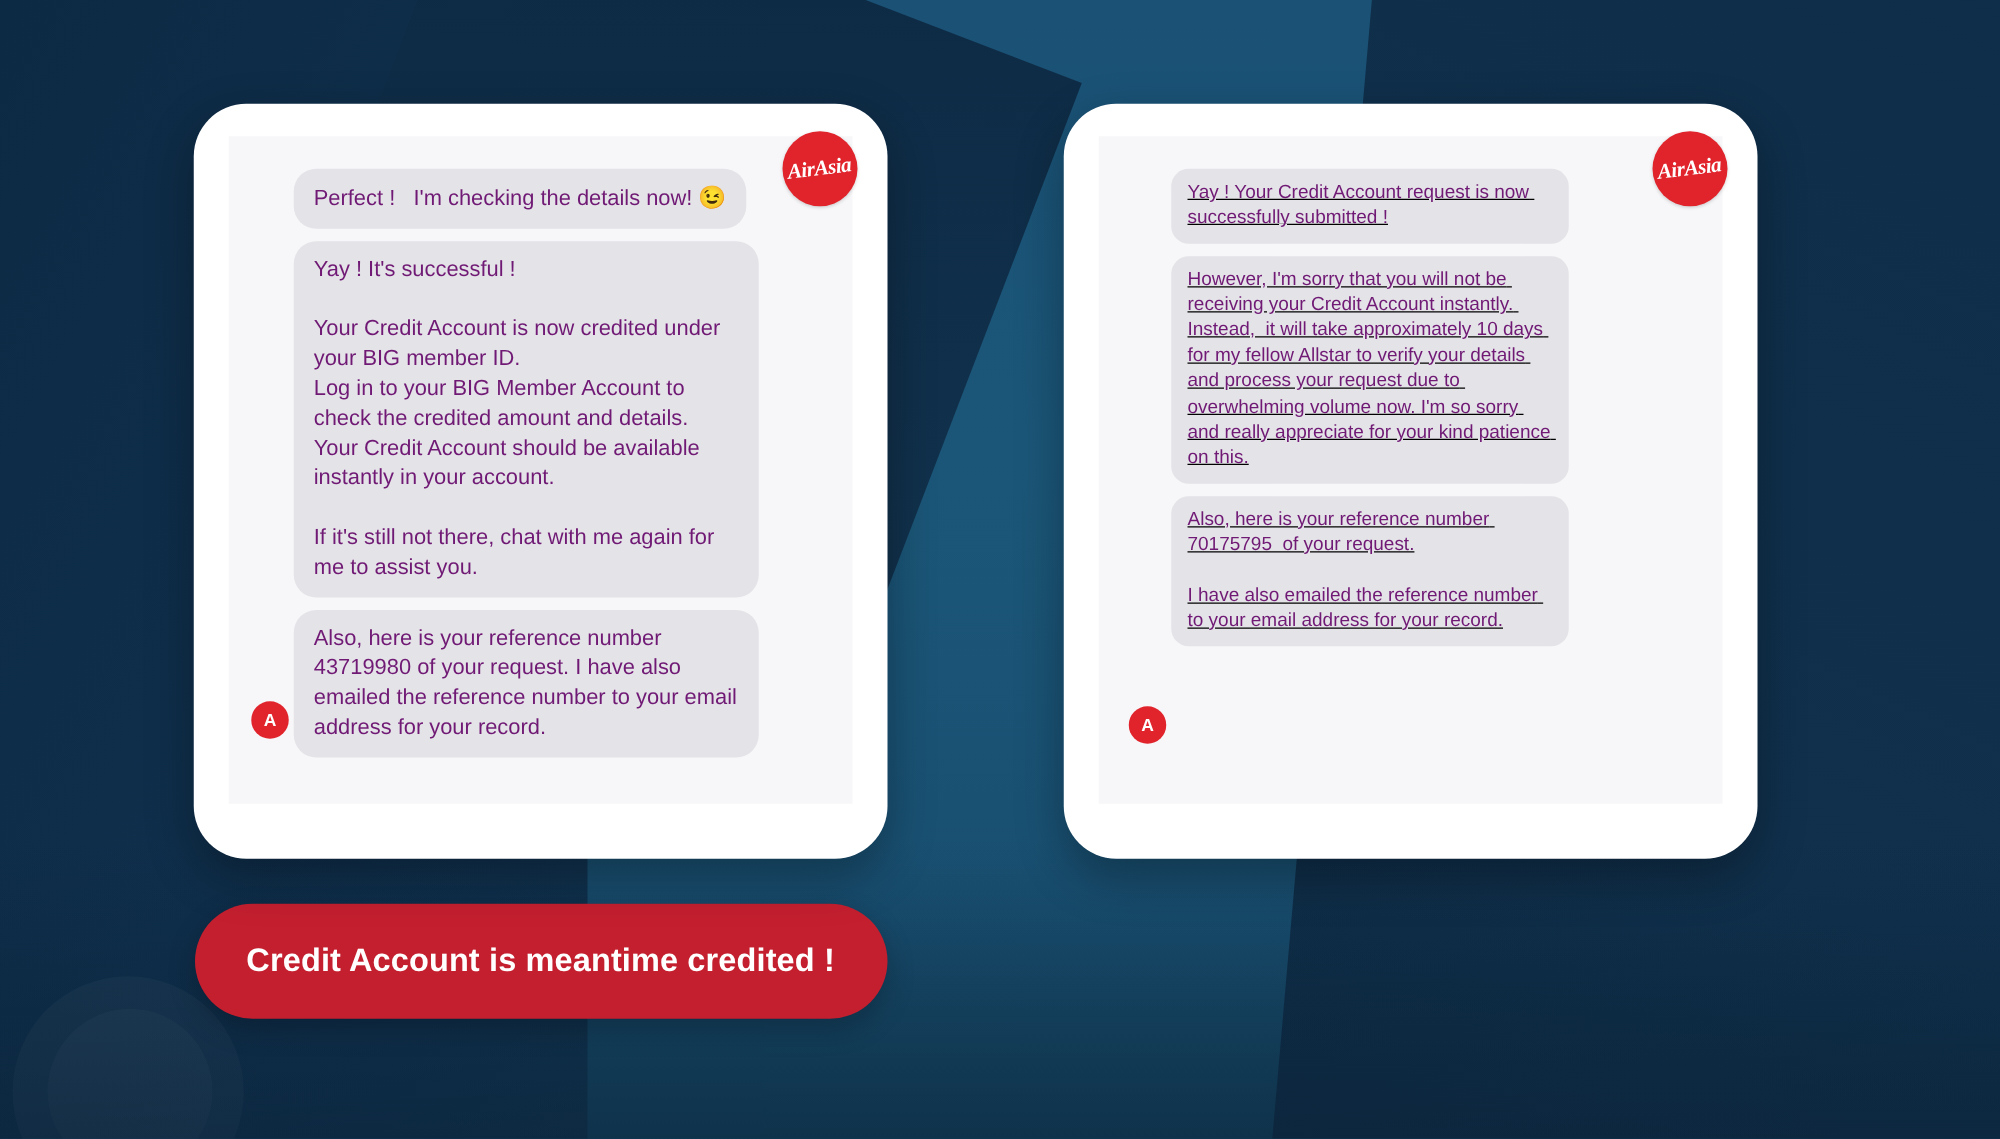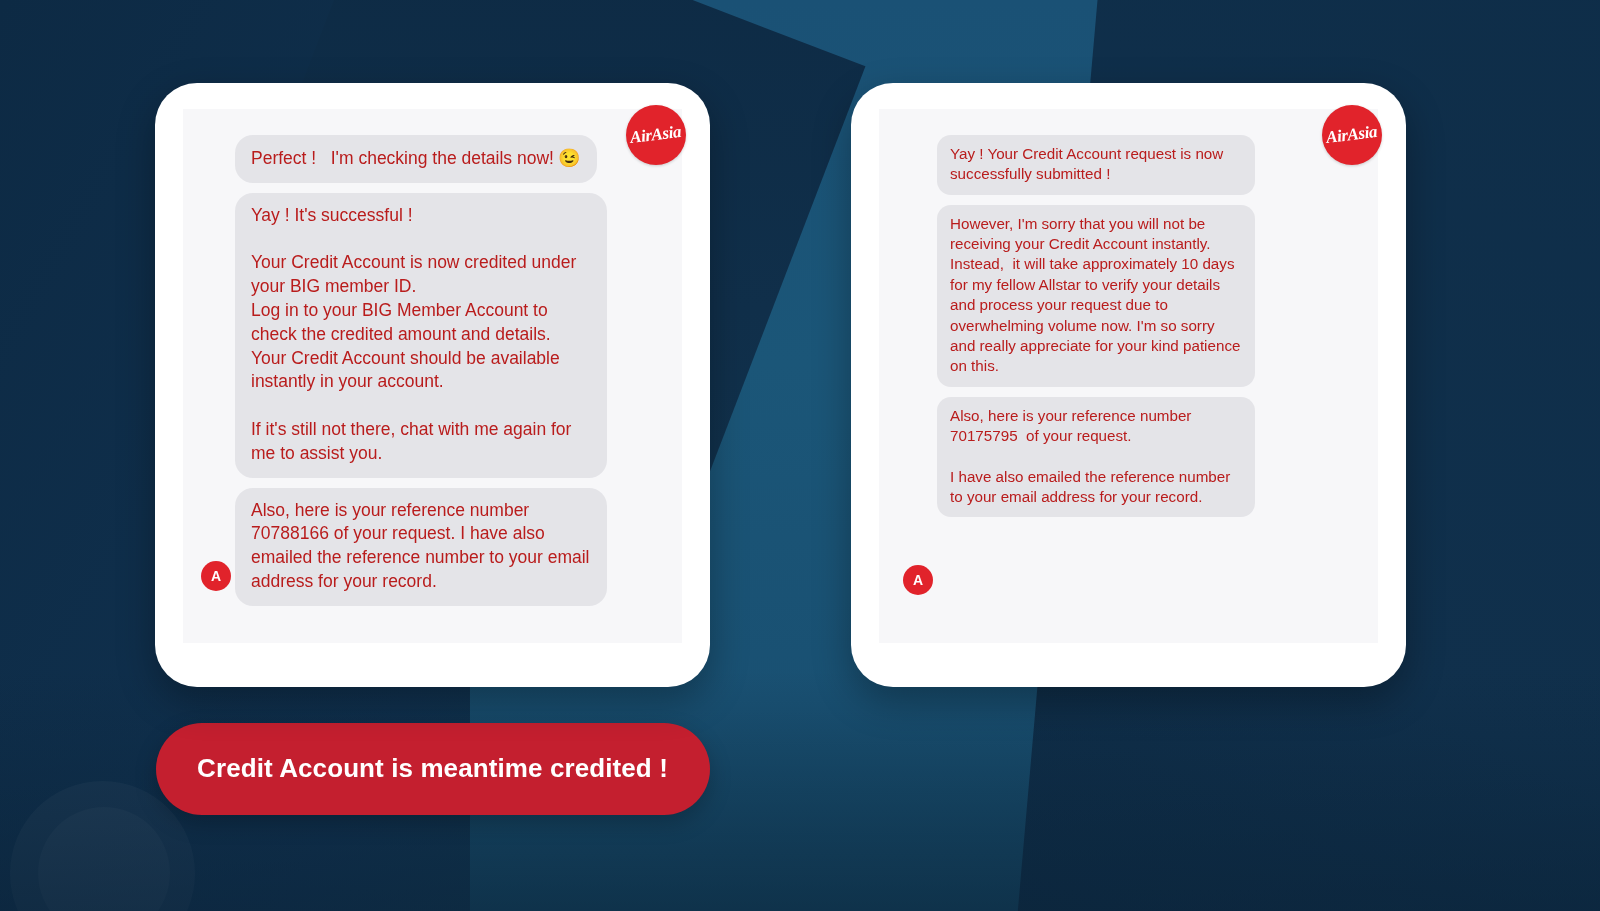--- a/index.html
+++ b/index.html
@@ -152,27 +152,28 @@
   .msg-list {
     position: absolute;
     left: 0; right: 0; top: 0; bottom: 0;
     padding: 26px 22px 12px 52px;
     display: flex;
     flex-direction: column;
     gap: 10px;
   }
   .panel-right .msg-list {
     padding: 26px 22px 12px 58px;
+    text-decoration: underline;
   }
 
   .bubble {
     background: #e4e4e8;
     border-radius: 18px;
     padding: 11px 16px 12px 16px;
-    color: #b91c1c;
+    color: #701a75;
     font-size: 17.5px;
     line-height: 1.36;
     white-space: pre-wrap;
     max-width: 372px;
     align-self: flex-start;
   }
   .panel-right .bubble {
     font-size: 15.2px;
     line-height: 1.34;
     border-radius: 14px;
@@ -244,21 +245,21 @@
           <div class="bubble"><span>Perfect !   I'm checking the details now! </span><span class="emoji">😉</span></div>
 
           <div class="bubble">Yay ! It's successful !
 
 Your Credit Account is now credited under your BIG member ID.
 Log in to your BIG Member Account to check the credited amount and details.
 Your Credit Account should be available instantly in your account.
 
 If it's still not there, chat with me again for me to assist you.</div>
 
-          <div class="bubble">Also, here is your reference number 70788166 of your request. I have also emailed the reference number to your email address for your record.</div>
+          <div class="bubble">Also, here is your reference number 43719980 of your request. I have also emailed the reference number to your email address for your record.</div>
 
         </div>
       </div>
 
       <div class="avatar left-av">A</div>
     </div>
 
     <div class="caption">Credit Account is meantime credited !</div>
   </div>
 

